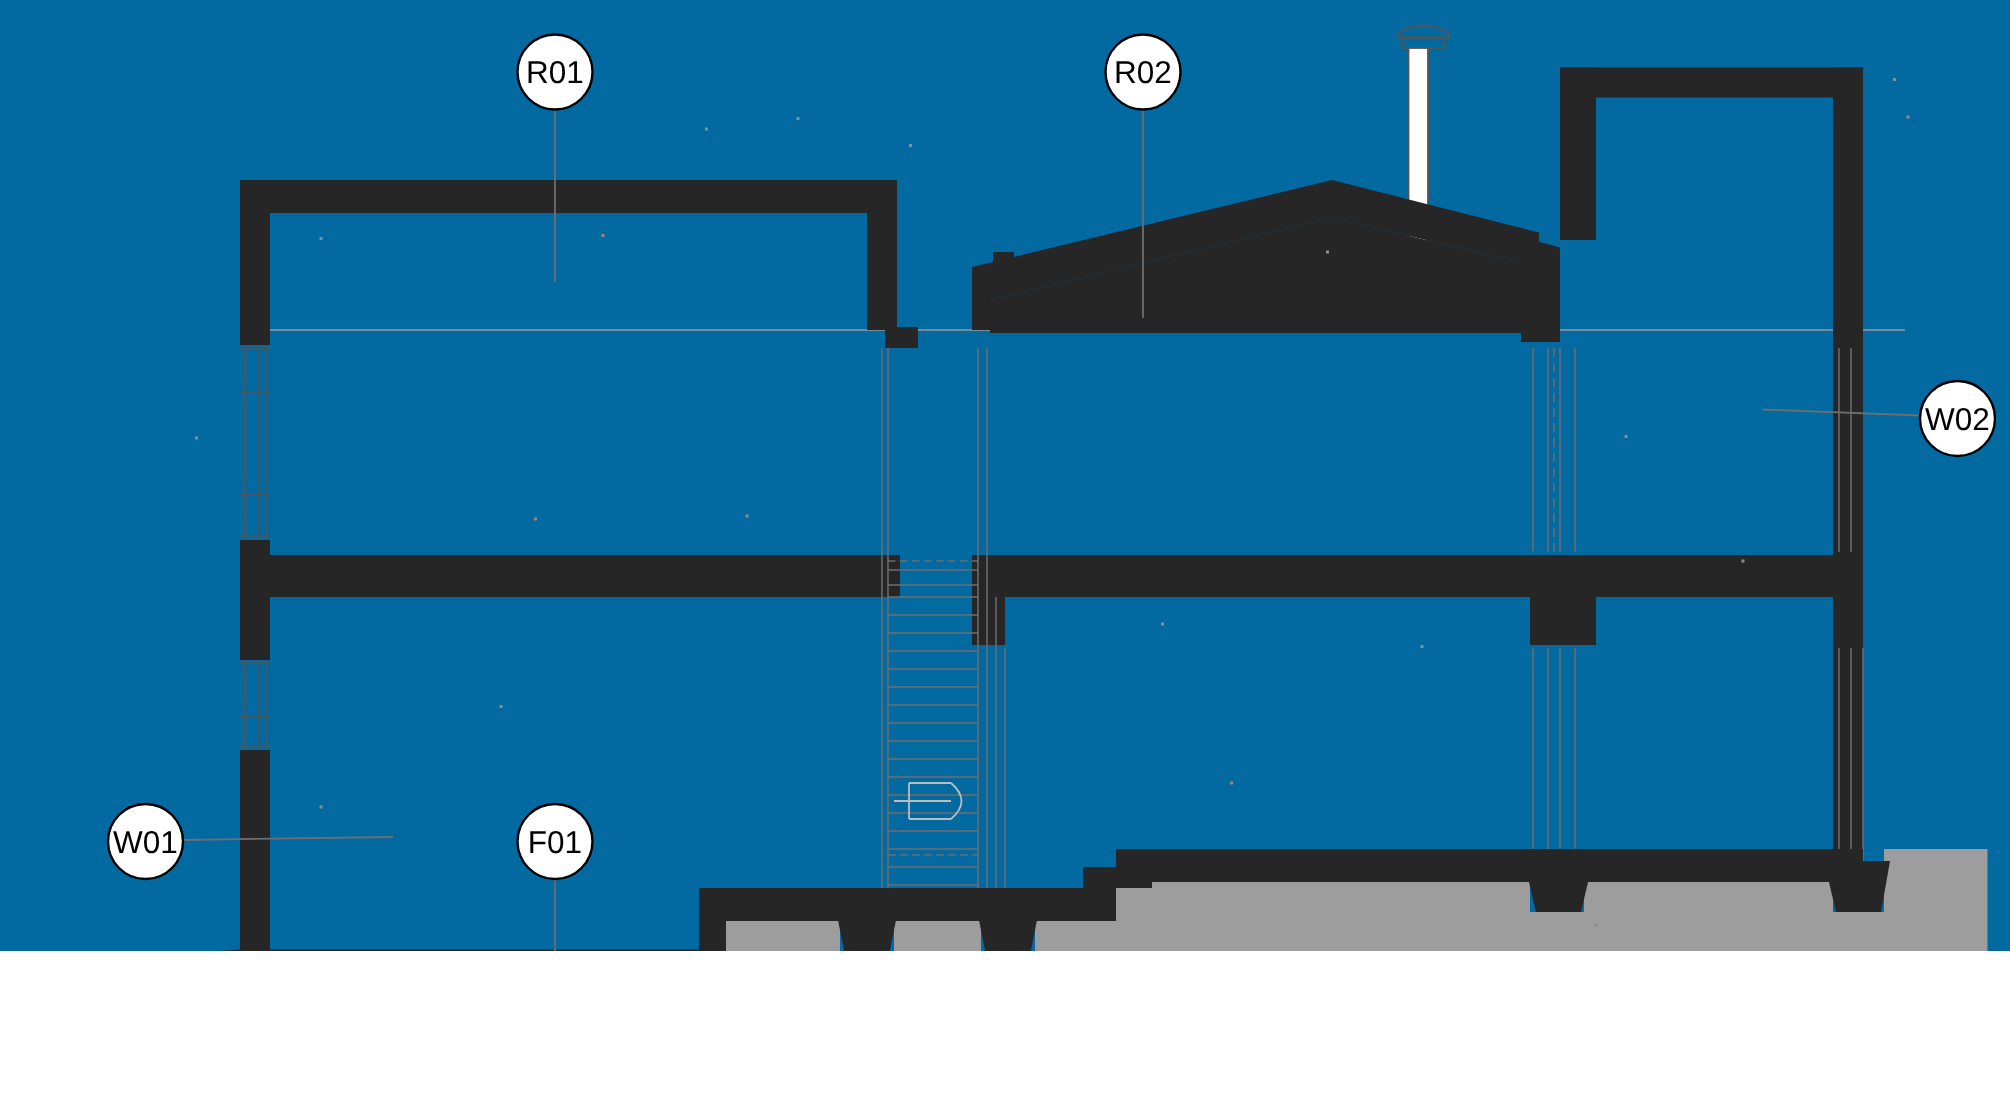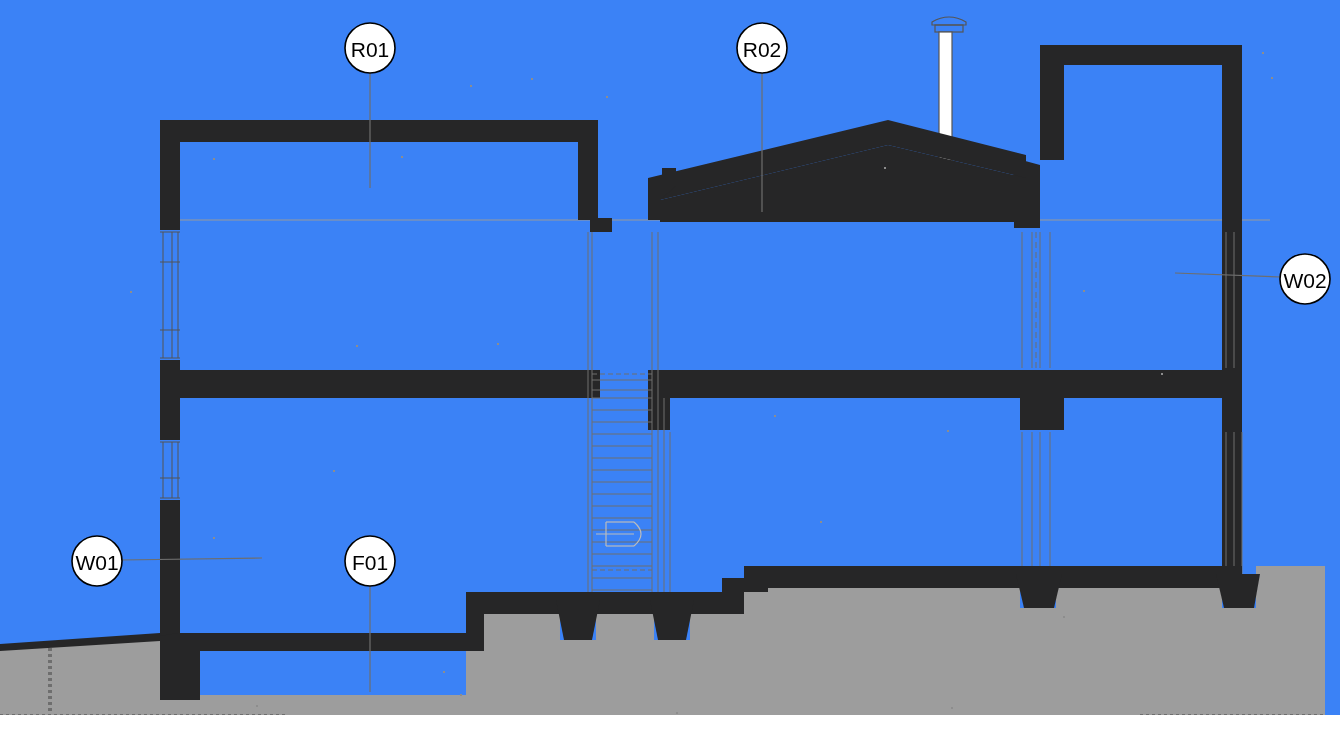--- a/index.html
+++ b/index.html
@@ -6,22 +6,22 @@
     margin: 0;
     padding: 0;
     background: #ffffff;
   }
   body {
     font-family: "Liberation Sans", sans-serif;
   }
   #sheet {
     position: relative;
     width: 1340px;
-    height: 715px;
-    background: #3b82f6;
+    height: 634px;
+    background: #0369a1;
     overflow: hidden;
   }
   #drawing {
     position: absolute;
     left: 0;
     top: 0;
     width: 1340px;
     height: 745px;
   }
   .tag-text {

